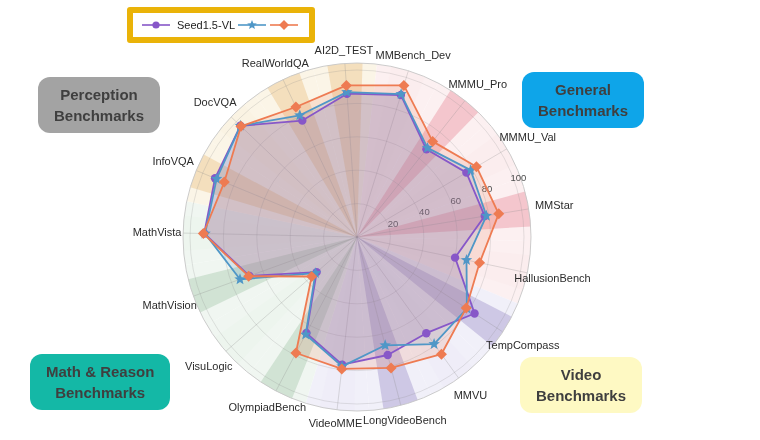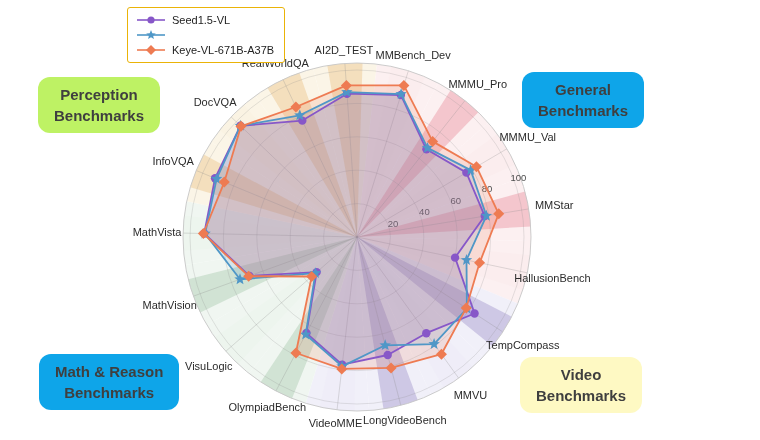--- a/index.html
+++ b/index.html
@@ -3,33 +3,33 @@
 <meta charset="utf-8">
 <style>
   html,body{margin:0;padding:0;background:#ffffff;}
   .stage{
     position:relative;width:760px;height:440px;background:#ffffff;overflow:hidden;
     font-family:"Liberation Sans", sans-serif;
   }
   #radar-svg{position:absolute;left:0;top:0;}
   .legend{
     position:absolute;left:127px;top:7px;
-    background:#ffffff;border:1px solid #eab308;border-radius:3px;
-    padding:5px 10px 5px 8px;display:flex;flex-direction:column;gap:2px;z-index:5;
+    background:#ffffff;border:6px solid #eab308;border-radius:3px;
+    padding:5px 10px 5px 8px;display:flex;flex-direction:row;gap:2px;z-index:5;
   }
   .legend-item{display:flex;align-items:center;gap:6px;font-size:11px;color:#222222;line-height:14px;}
   .legend-item svg{display:block;}
   .section-box{
     position:absolute;border-radius:12px;text-align:center;
     font-size:15px;font-weight:bold;color:#3f3f3f;line-height:1.4;
     padding:7px 16px;white-space:pre-line;z-index:4;
   }
-  .section-perception{left:38px;top:77px;background:#bef264;}
+  .section-perception{left:38px;top:77px;background:#a3a3a3;}
   .section-general{left:522px;top:72px;background:#0ea5e9;}
-  .section-math{left:39px;top:354px;background:#0ea5e9;}
+  .section-math{left:30px;top:354px;background:#14b8a6;}
   .section-video{left:520px;top:357px;background:#fef9c3;}
 </style>
 </head>
 <body>
 
 <div class="stage">
 
   <svg id="radar-svg" width="760" height="440" viewBox="0 0 760 440">
       <path d="M357,237 L313.17450682245357,68.6096019728416 A174,174 0 0 1 376.96357262523645,64.1490359643982 Z" fill="#faf3e3" fill-opacity="0.85" stroke="none"></path>
       <path d="M357,237 L327.3131365023049,65.55120258319332 A174,174 0 0 1 362.53689219048607,63.0881176432417 Z" fill="#f3ddba" fill-opacity="0.95" stroke="none"></path>
@@ -184,21 +184,20 @@
           <g></g>
           <path d="M15.0,1.0 L 13.7,4.2 L 10.2,4.5 L 12.9,6.7 L 12.1,10.0 L 15.0,8.2 L 17.9,10.0 L 17.1,6.7 L 19.8,4.5 L 16.3,4.2 Z" fill="#4f97c7"></path>
         </svg>
     </div>
     <div class="legend-item">
       <svg width="30" height="12">
           <line x1="1" y1="6" x2="29" y2="6" stroke="#ee7b52" stroke-width="1.6"></line>
           <g></g>
           <path d="M15,1 L20,6 L15,11 L10,6 Z" fill="#ee7b52"></path>
         </svg>
-      <span>Keye-VL-671B-A37B</span>
     </div>
   </div>
 
   <div class="section-box section-perception">Perception
 Benchmarks</div>
   <div class="section-box section-general">General
 Benchmarks</div>
   <div class="section-box section-math">Math &amp; Reason
 Benchmarks</div>
   <div class="section-box section-video">Video

